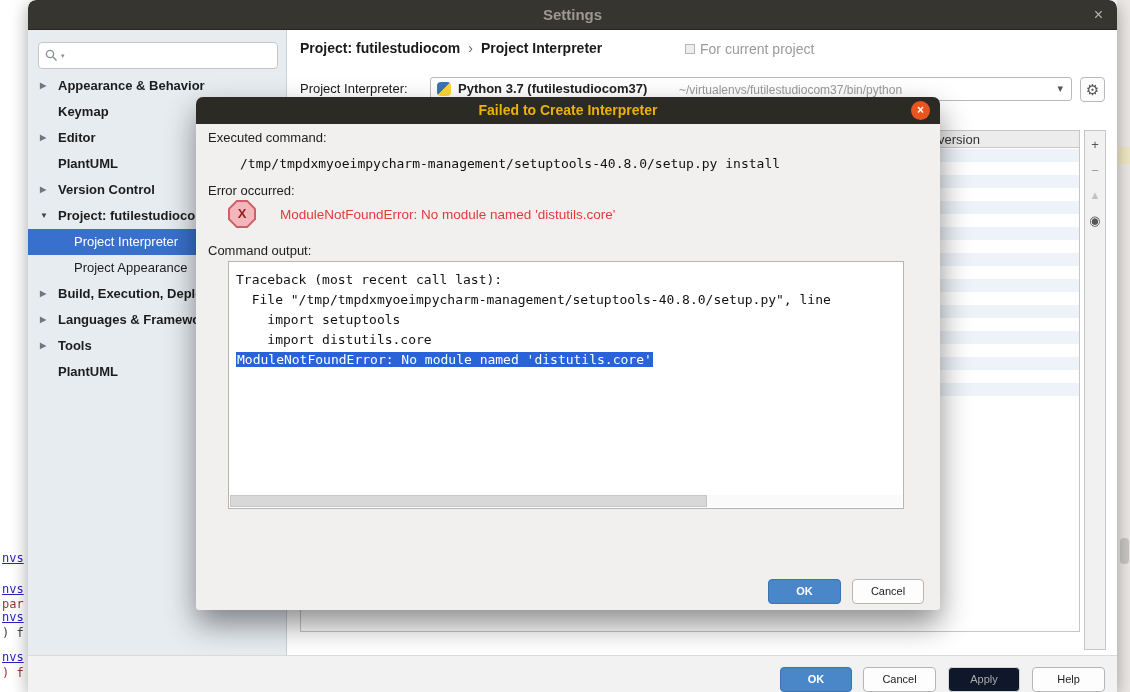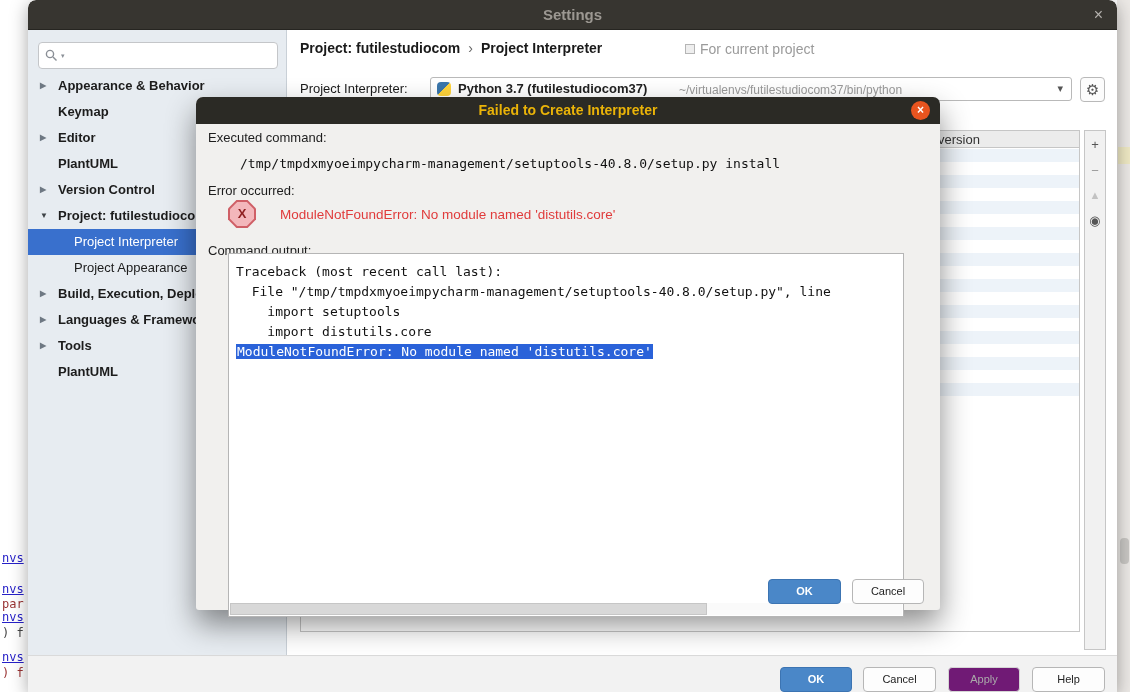--- a/index.html
+++ b/index.html
@@ -78,21 +78,21 @@
   .tb-ico { position:absolute; left:0; width:20px; text-align:center; font-size:13px; color:#555; }
   #tb-add { top:6px; }  #tb-remove { top:32px; color:#999; }
   #tb-up { top:58px; color:#c2c2c2; font-size:11px; }  #tb-show { top:82px; }
 
   
   #footer { left:0; top:655px; width:1089px; height:37px; background:#f2f2f2;
             border-top:1px solid #dadada; }
   .btn { position:absolute; top:11px; height:25px; border-radius:4px; font-size:11px;
          text-align:center; line-height:23px; background:#fdfdfd; border:1px solid #b6b6b6; color:#222; }
   .btn.primary { background:#4a87c8; border-color:#3c74b2; color:#fff; font-weight:bold; }
-  .btn.disabled { background:#701a75; border-color:#d5d5d5; color:#aaa; }
+  .btn.disabled { background:#0f172a; border-color:#d5d5d5; color:#aaa; }
   #btn-ok { left:752px; width:72px; }
   #btn-cancel { left:835px; width:73px; }
   #btn-apply { left:920px; width:72px; }
   #btn-help { left:1004px; width:73px; }
 
   
   #dialog { left:196px; top:97px; width:744px; height:513px; z-index:3;
             background:#f1f0ee; border-radius:7px 7px 3px 3px;
             box-shadow:0 14px 30px rgba(0,0,0,.45); }
   #dlg-titlebar { left:0; top:0; width:744px; height:27px; background:#2b2a25;
@@ -103,21 +103,21 @@
                background:#e9541f; color:#fff; font-size:12px; font-weight:bold;
                text-align:center; line-height:18px; }
   .dlg-label { position:absolute; left:12px; font-size:13px; color:#1d1d1d; }
   #dlg-cmd { left:44px; top:59px; font-size:13px; color:#111; white-space:nowrap; }
   #err-octagon { left:32px; top:103px; width:28px; height:28px; background:#cf5f66;
                  clip-path:polygon(30% 0,70% 0,100% 30%,100% 70%,70% 100%,30% 100%,0 70%,0 30%); }
   #err-octagon-inner { position:absolute; left:2px; top:2px; width:24px; height:24px; background:#f3b7bb;
                  clip-path:polygon(30% 0,70% 0,100% 30%,100% 70%,70% 100%,30% 100%,0 70%,0 30%);
                  text-align:center; line-height:24px; font-size:13px; font-weight:bold; color:#8e1f1f; }
   #err-text { left:84px; top:110px; font-size:13.5px; color:#e03b3b; white-space:nowrap; }
-  #output-box { left:32px; top:156px; width:676px; height:364px; background:#fff;
+  #output-box { left:32px; top:164px; width:676px; height:248px; background:#fff;
                 border:1px solid #b5b5b5; overflow:hidden; }
   .out-line { position:relative; padding-left:7px; font:13px "DejaVu Sans Mono", monospace;
               line-height:20px; white-space:pre; color:#111; }
   .out-line:first-child { margin-top:8px; }
   .out-line .hl { background:#2a62d9; color:#fff; padding:0 1px; }
   #hscroll { position:absolute; left:1px; right:1px; bottom:1px; height:12px; background:#fafafa; }
   #hscroll-thumb { position:absolute; left:0; top:0; width:71%; height:12px;
                    background:#d8d8d8; border:1px solid #c6c6c6; }
   #dlg-ok { left:572px; top:482px; width:73px; }
   #dlg-cancel { left:656px; top:482px; width:72px; }

